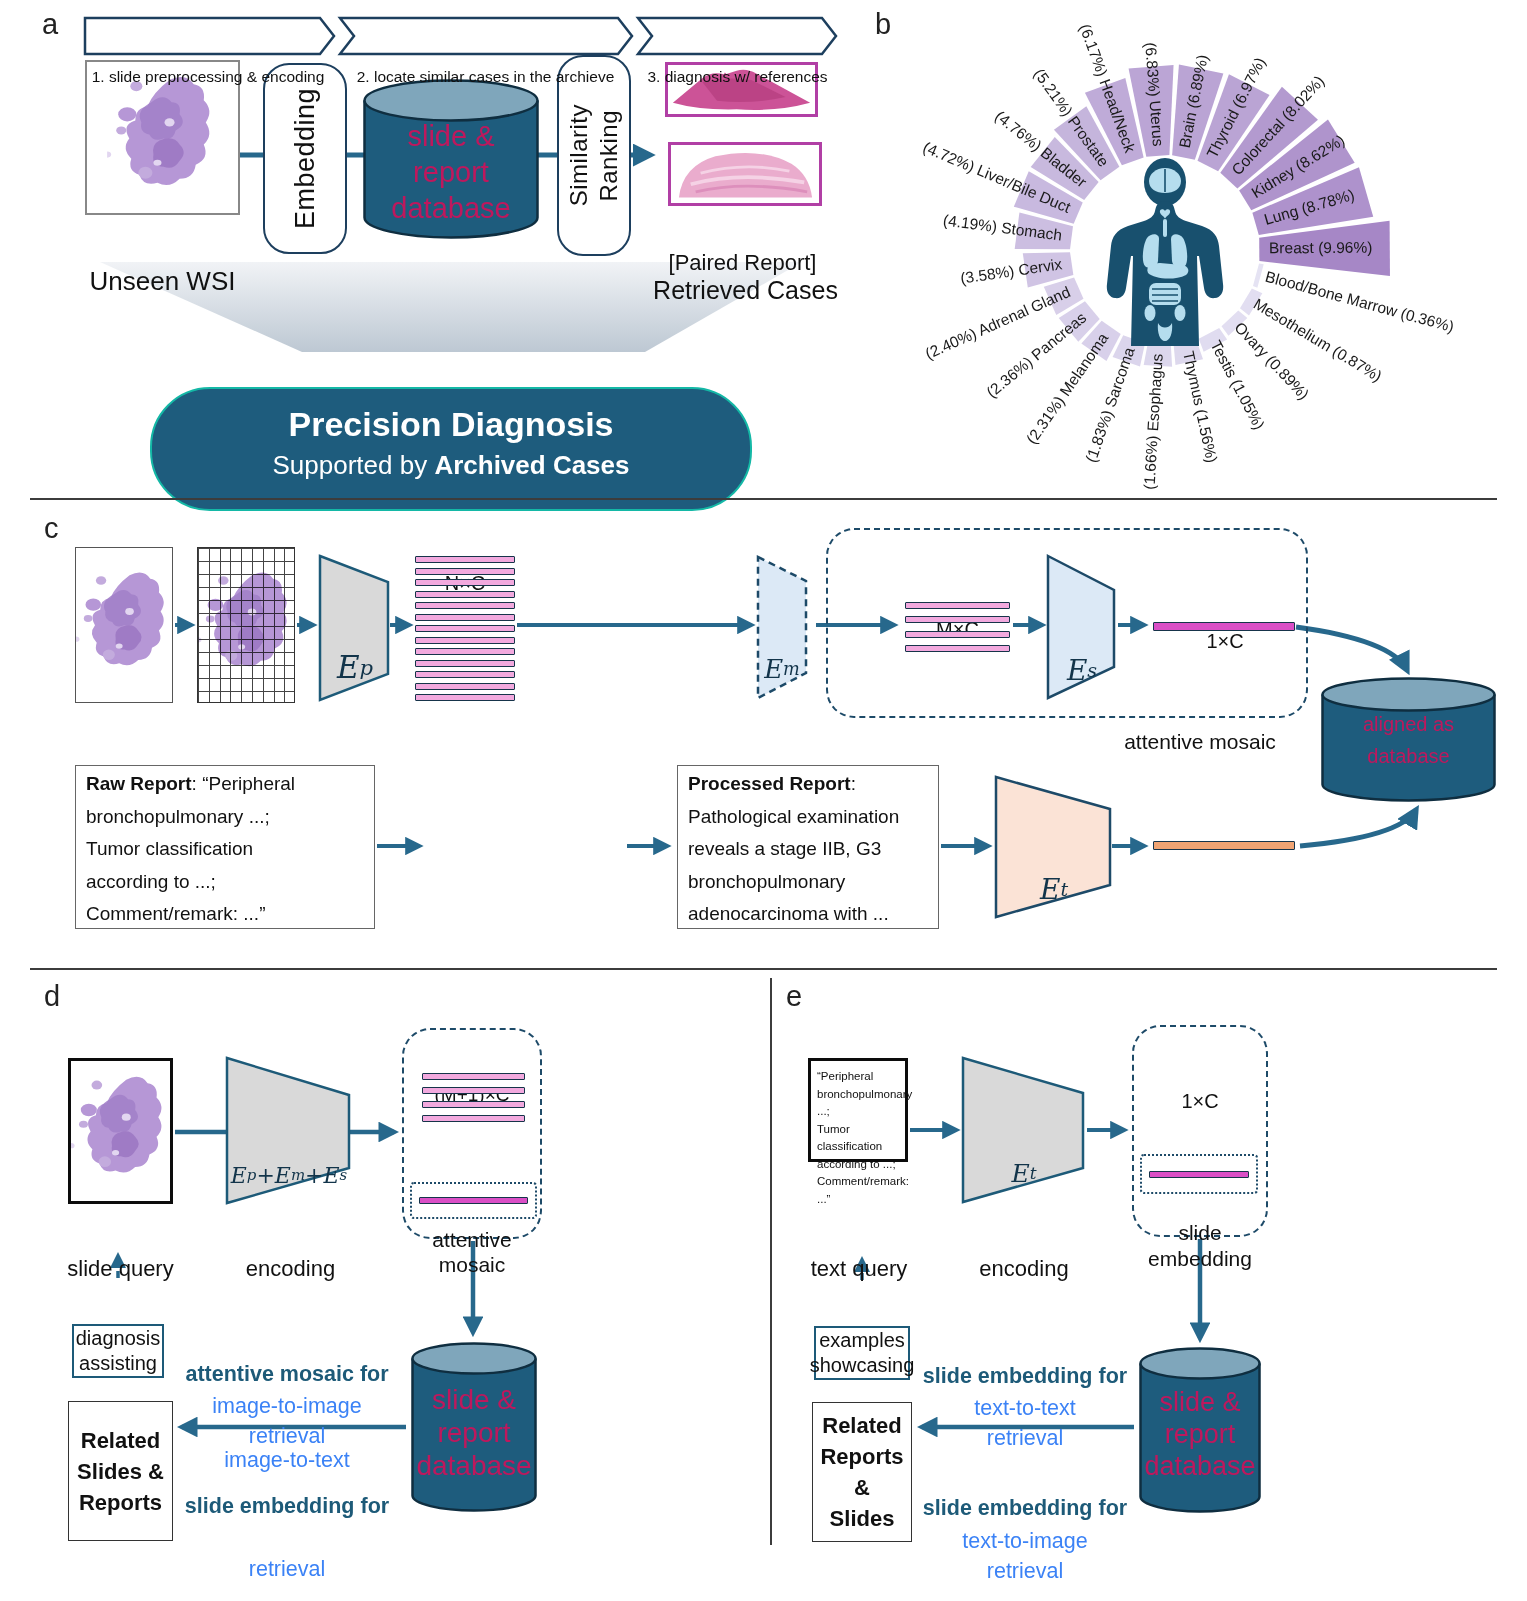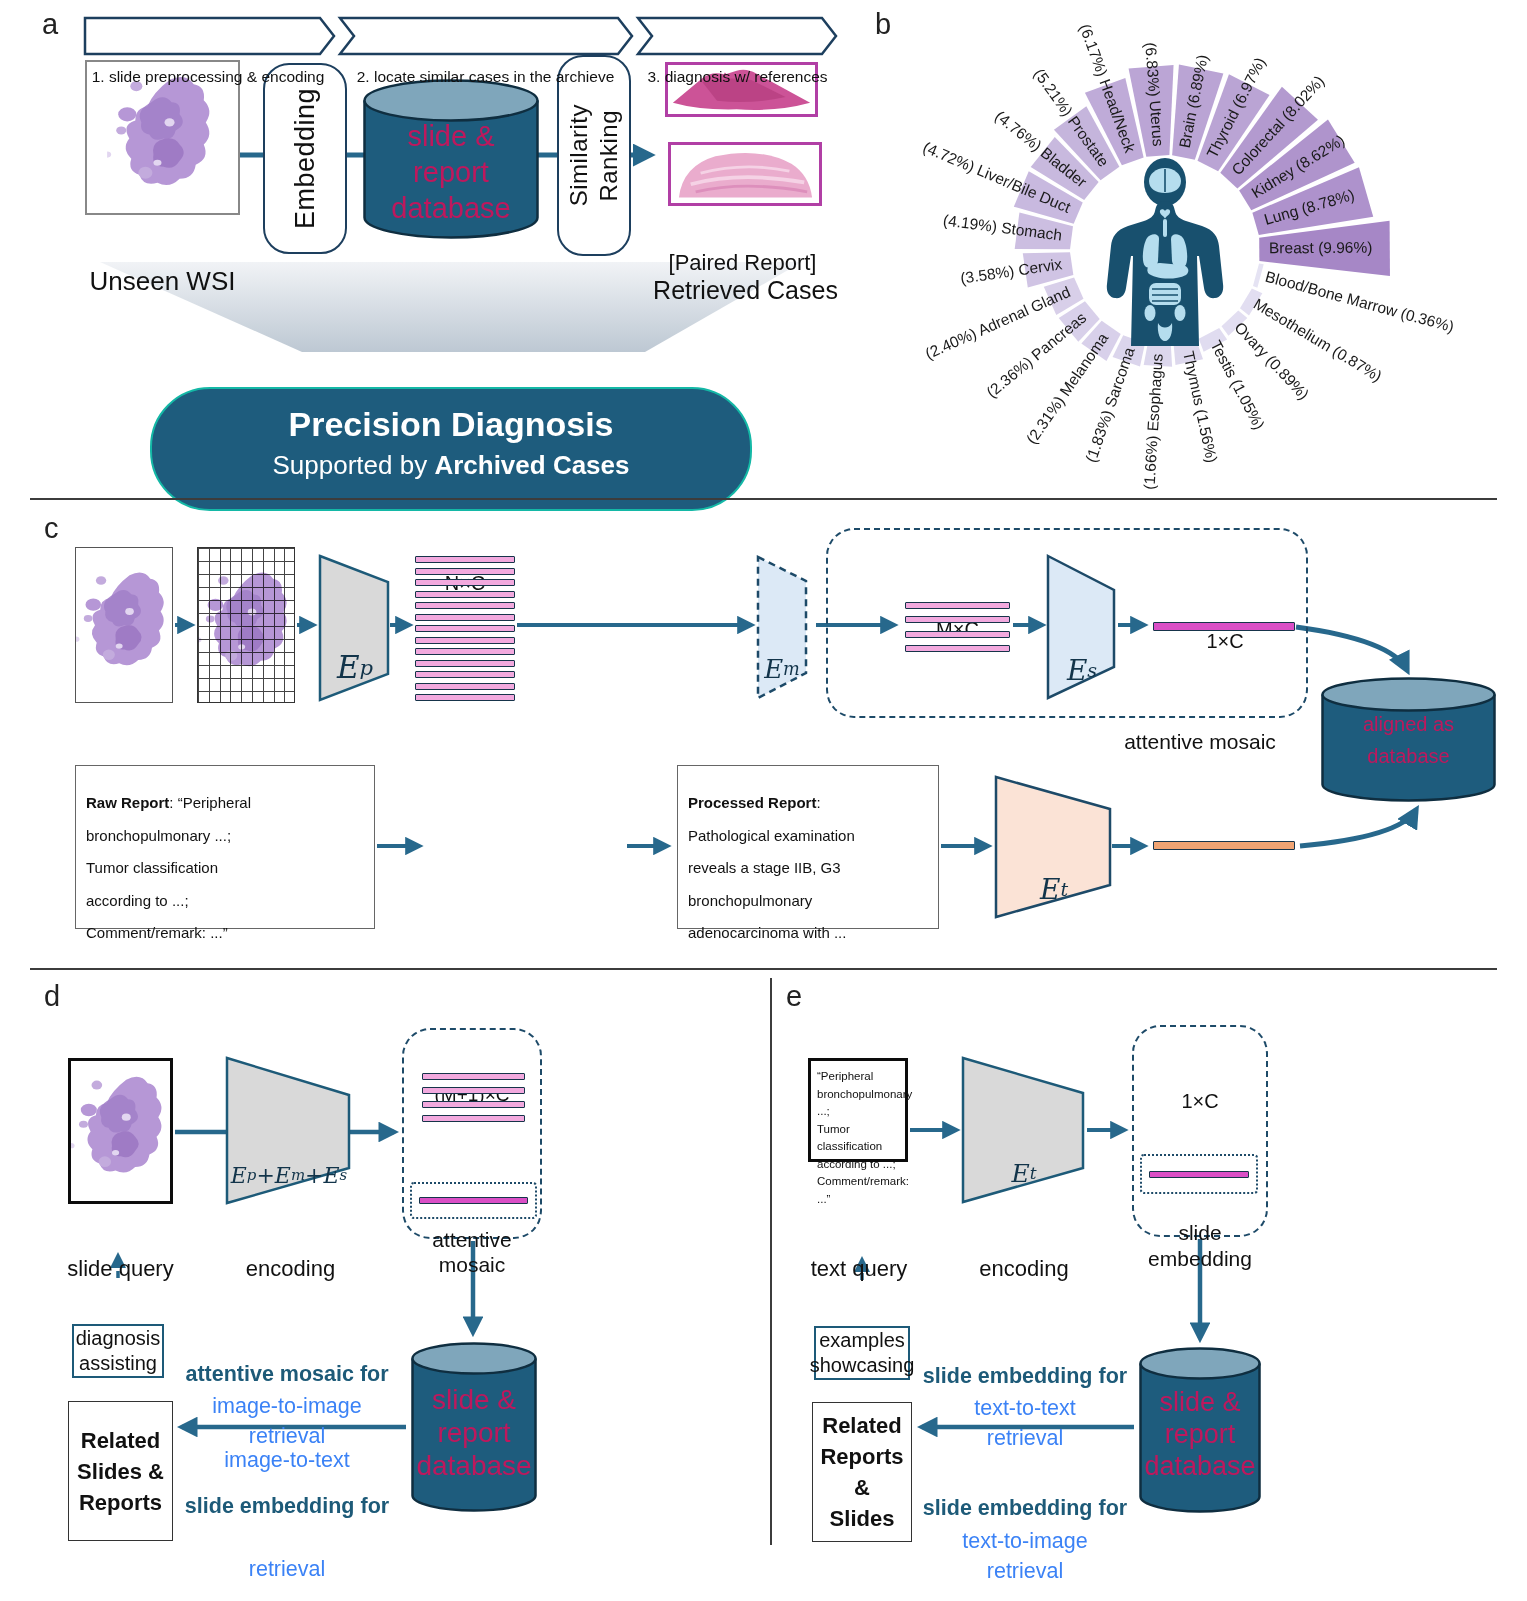--- a/index.html
+++ b/index.html
@@ -6,21 +6,21 @@
   #root{position:relative;width:1527px;height:1601px;background:#fff;font-family:"Liberation Sans",sans-serif;color:#111;overflow:hidden;}
   .abs{position:absolute;}
   .ctr{display:flex;align-items:center;justify-content:center;text-align:center;margin-top:44px;}
   .panel-label{font-size:29px;color:#222;}
   .step-label{font-size:15.5px;color:#111;white-space:nowrap;}
   .pill{background:#fff;border:2.5px solid #1d3f5e;border-radius:26px;display:flex;align-items:center;justify-content:center;gap:2px;}
   .vtext{writing-mode:vertical-rl;transform:rotate(180deg);letter-spacing:.5px;}
   .caption{font-size:25px;}
   .small-caption{font-size:22px;}
   .imgbox{background:#fff;box-sizing:border-box;}
-  .reportbox{background:#fff;border:1.5px solid #666;box-sizing:border-box;font-size:15px;line-height:32.5px;padding:21px 10px;}
+  .reportbox{background:#fff;border:1.5px solid #666;box-sizing:border-box;font-size:19px;line-height:32.5px;padding:2px 10px;}
   .reportbox .b{font-weight:bold;}
   .tinyreport{background:#fff;border:3.5px solid #0c0c0c;box-sizing:border-box;font-size:11.5px;line-height:17.5px;padding:7px 6px;}
   .dashedbox{border:2.5px dashed #1d4a68;border-radius:28px;box-sizing:border-box;}
   .dottedbox{border:2px dotted #1d4a68;border-radius:4px;box-sizing:border-box;}
   .stack{display:flex;flex-direction:column;justify-content:space-between;}
   .bar{height:5px;border:1.3px solid #16344a;background:#f2a9de;border-radius:1px;}
   .bar.magenta{background:#da4fc6;}
   .bar.orange{background:#f0a473;}
   .mathlbl{font-family:"DejaVu Serif",serif;font-style:italic;color:#12344a;}
   .mathlbl sub{font-size:68%;}

